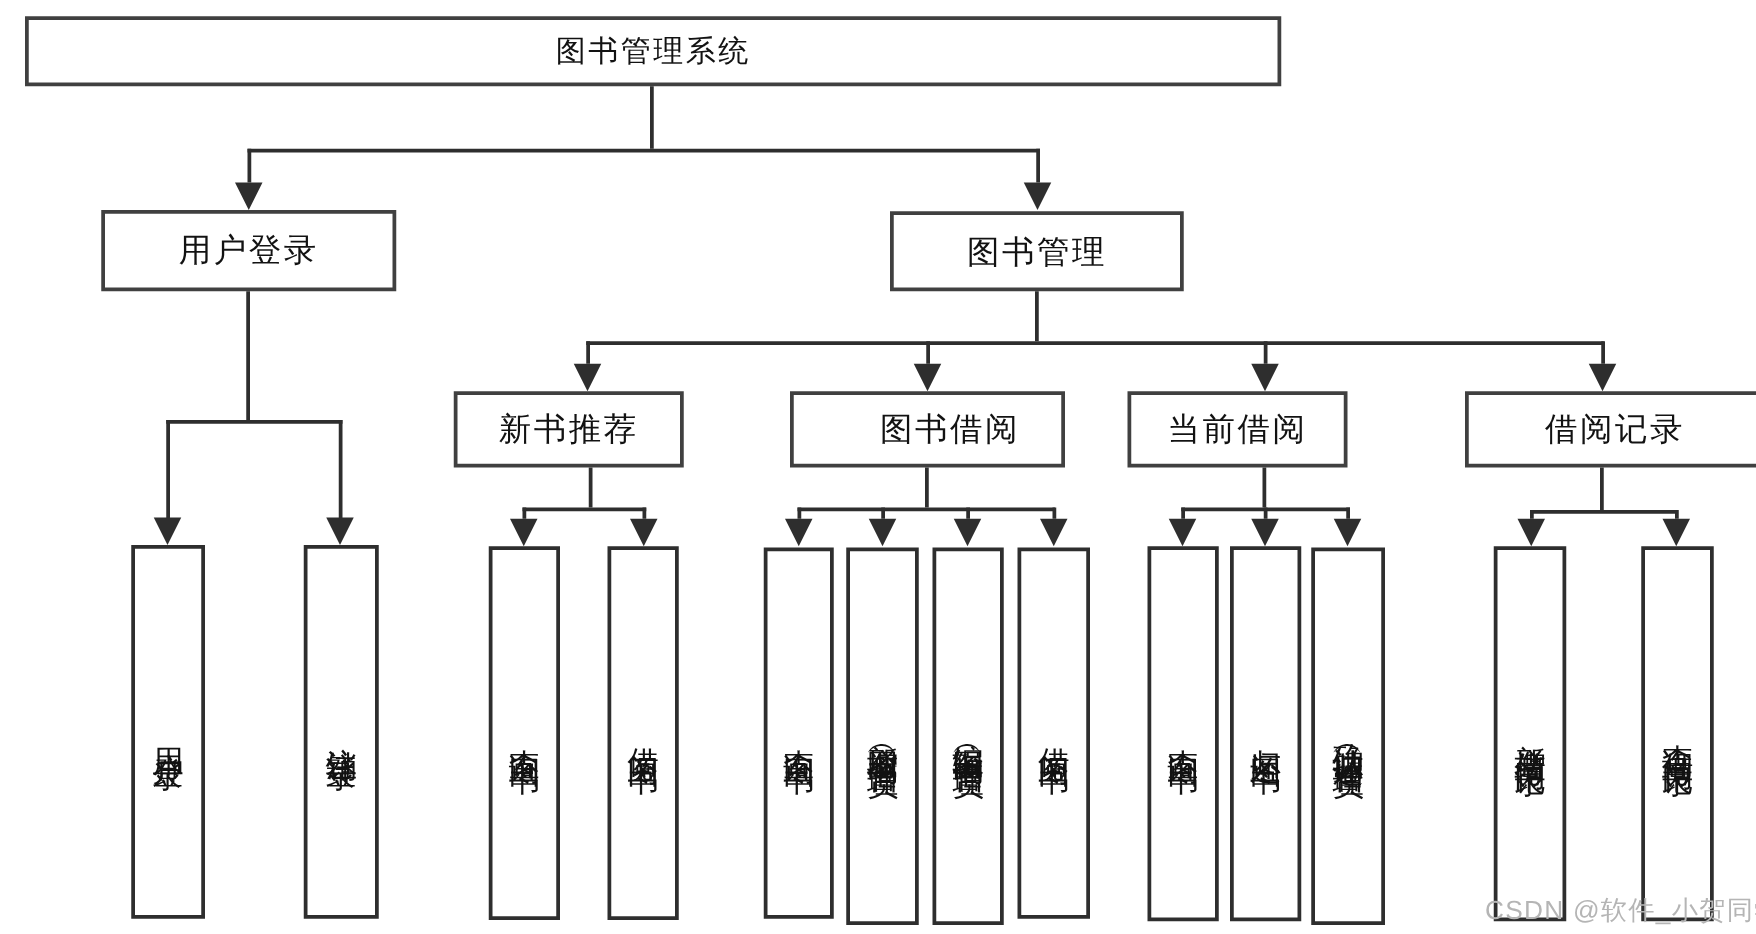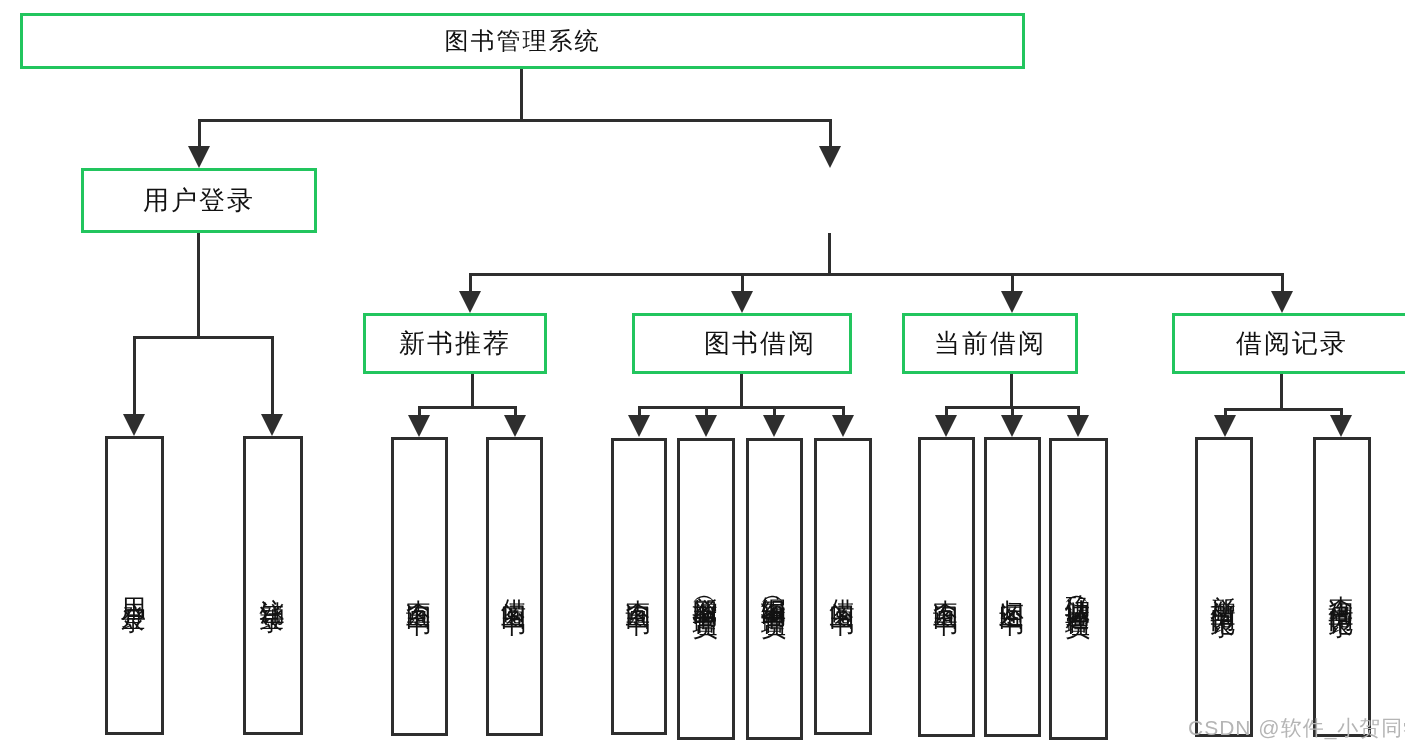--- a/index.html
+++ b/index.html
@@ -1,21 +1,21 @@
 <!DOCTYPE html>
 <html><head>
 <meta charset="utf-8">
 <style>
   html,body{margin:0;padding:0;background:#fff;}
   #canvas{
     position:relative;width:1405px;height:747px;background:#ffffff;overflow:hidden;
     font-family:"Liberation Sans","DejaVu Sans",sans-serif;color:#111;
   }
   .box{
-    position:absolute;box-sizing:border-box;border:3px solid #22c55e;background:#fff;
+    position:absolute;box-sizing:border-box;border:3px solid #404040;background:#fff;
     display:flex;align-items:center;justify-content:center;
     font-size:26px;letter-spacing:2px;color:#121212;white-space:nowrap;
   }
   .box.title{font-size:24px;}
   .vbox{
     position:absolute;box-sizing:border-box;border:3px solid #2e2e2e;background:#fff;
   }
   .vbox span{
     position:absolute;left:50%;top:50%;transform:translate(-50%,-50%);
     writing-mode:vertical-rl;text-orientation:mixed;white-space:nowrap;
@@ -44,20 +44,23 @@
 
   <div class="line" style="left:520px;top:69px;width:3px;height:50px;"></div>
   <div class="line" style="left:198px;top:119px;width:634px;height:3px;"></div>
   <div class="line" style="left:198px;top:119px;width:3px;height:27px;"></div>
   <div class="arrow" style="left:188px;top:146px;"></div>
   <div class="line" style="left:829px;top:119px;width:3px;height:27px;"></div>
   <div class="arrow" style="left:819px;top:146px;"></div>
 
   <div class="box" style="left:81px;top:168px;width:236px;height:65px;">
     <span>用户登录</span>
+  </div>
+  <div class="box" style="left:712px;top:169px;width:235px;height:64px;">
+    <span>图书管理</span>
   </div>
 
   <div class="line" style="left:197px;top:233px;width:3px;height:103px;"></div>
   <div class="line" style="left:133px;top:336px;width:141px;height:3px;"></div>
   <div class="line" style="left:133px;top:336px;width:3px;height:80px;"></div>
   <div class="arrow" style="left:123px;top:414px;"></div>
   <div class="line" style="left:271px;top:336px;width:3px;height:80px;"></div>
   <div class="arrow" style="left:261px;top:414px;"></div>
 
   <div class="line" style="left:828px;top:233px;width:3px;height:40px;"></div>

